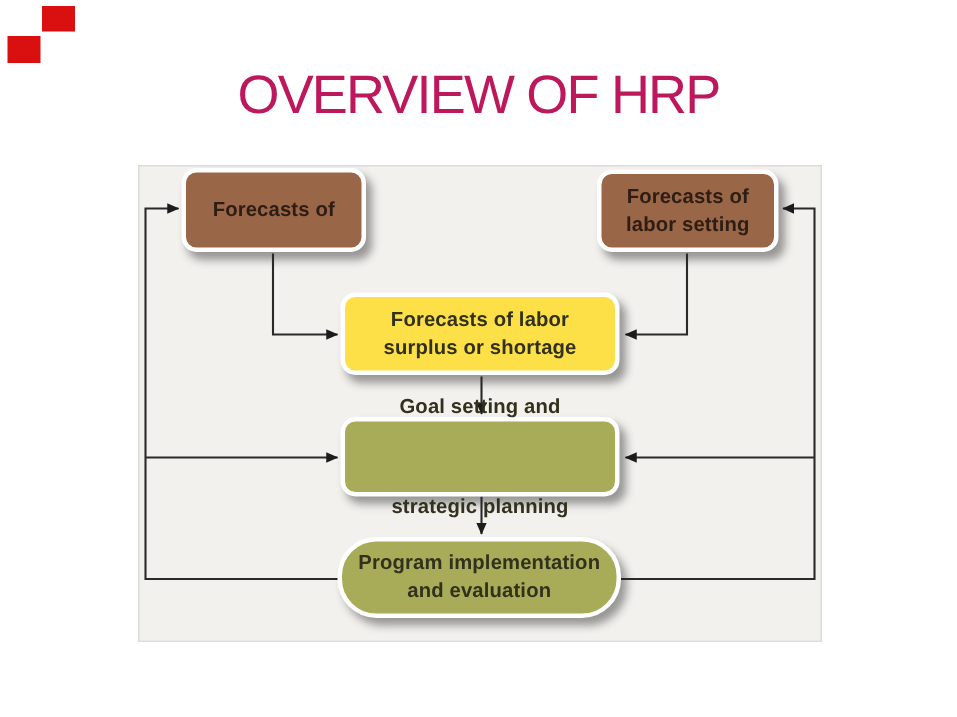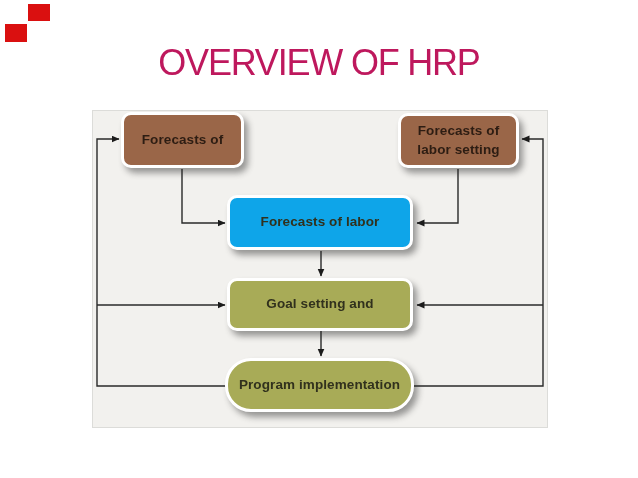--- a/index.html
+++ b/index.html
@@ -81,23 +81,26 @@
 
 <div class="node" id="node-demand" style="background: rgb(154, 102, 72); color: rgb(45, 29, 19);">
   <span>Forecasts of</span>
 </div>
 
 <div class="node" id="node-supply" style="background: rgb(154, 102, 72); color: rgb(45, 29, 19);">
   <span>Forecasts of</span>
   <span>labor setting</span>
 </div>
 
-<div class="node" id="node-surplus" style="background: #0ea5e9; color: rgb(49, 49, 29);">
+<div class="node" id="node-surplus" style="background: #fde047; color: rgb(49, 49, 29);">
   <span>Forecasts of labor</span>
+  <span>surplus or shortage</span>
 </div>
 
 <div class="node" id="node-goal" style="background: rgb(168, 171, 87); color: rgb(49, 49, 29); gap: 48px;">
   <span>Goal setting and</span>
+  <span>strategic planning</span>
 </div>
 
 <div class="node" id="node-program" style="background: rgb(168, 171, 87); color: rgb(49, 49, 29); border-radius: 26px;">
   <span>Program implementation</span>
+  <span>and evaluation</span>
 </div>
 
 </body></html>

